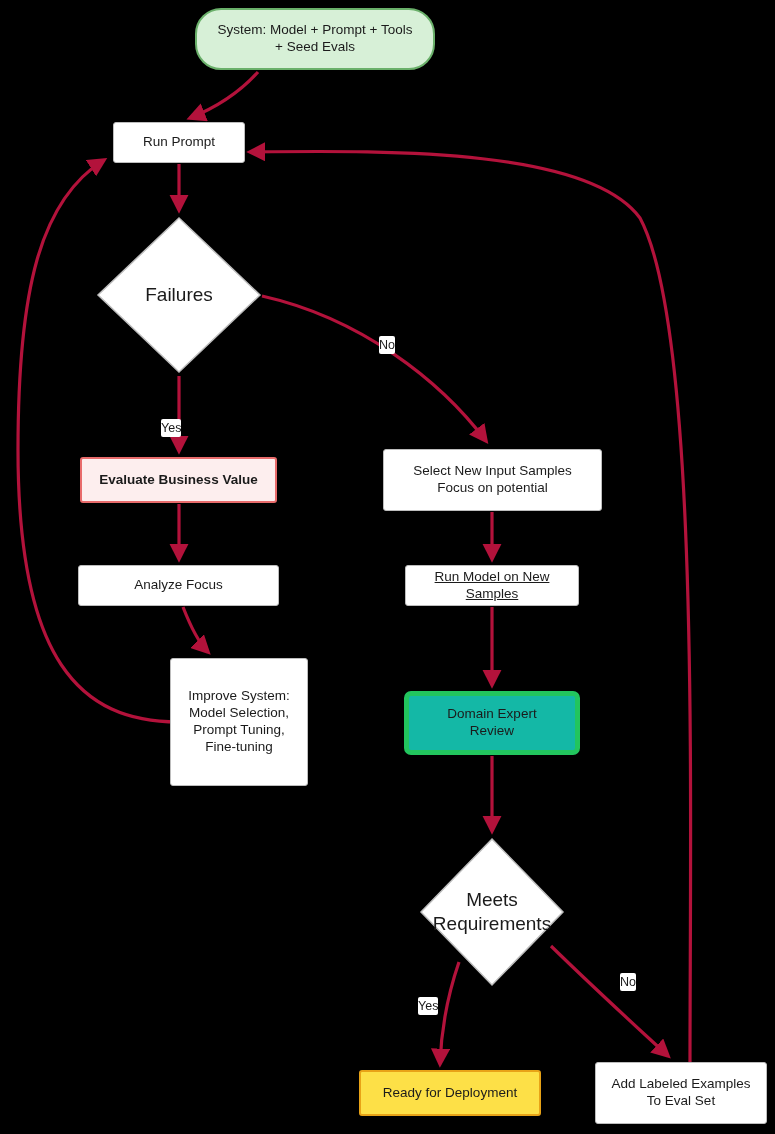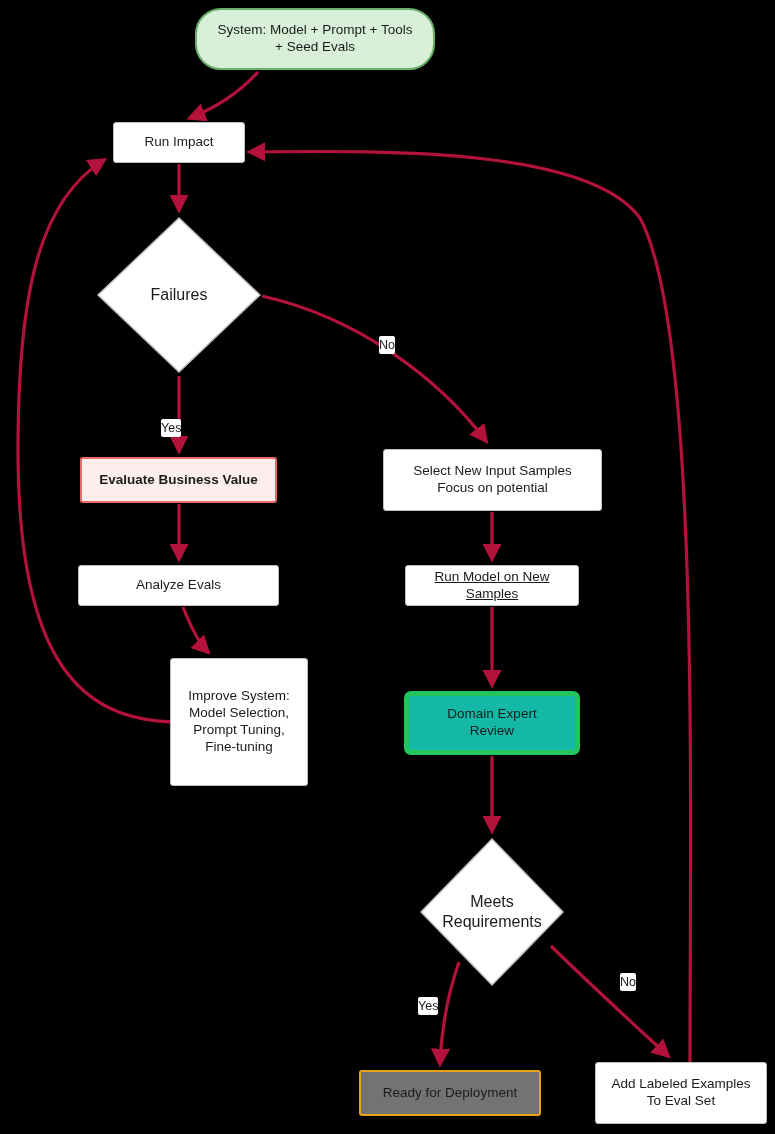--- a/index.html
+++ b/index.html
@@ -54,21 +54,21 @@
     border: 2px solid #e86b6b;
     border-radius: 3px;
     font-weight: bold;
   }
   .rect-blue {
     background: #14b8a6;
     border: 5px solid #22c55e;
     border-radius: 7px;
   }
   .rect-yellow {
-    background: #737373;
+    background: #fde047;
     border: 2px solid #e8a317;
     border-radius: 3px;
   }
   .diamond-wrap {
     position: absolute;
     z-index: 5;
   }
   .diamond-shape {
     position: absolute;
     top: 0;
@@ -79,21 +79,21 @@
   .diamond-label {
     position: absolute;
     top: 0;
     left: 0;
     width: 100%;
     height: 100%;
     display: flex;
     align-items: center;
     justify-content: center;
     text-align: center;
-    font-size: 16px;
+    font-size: 19px;
     line-height: 1.25;
     color: #1b1b1b;
     white-space: pre-line;
   }
   .edge-label {
     position: absolute;
     background: #ffffff;
     color: #1b1b1b;
     font-size: 12.5px;
     padding: 2px 0;
@@ -126,32 +126,32 @@
       <path d="M 492 756 L 492 831"></path>
       <path d="M 459 962 C 446 1000, 441 1036, 440 1064"></path>
       <path d="M 551 946 C 596 990, 640 1030, 668 1056"></path>
       <path d="M 690 1062 C 690 800, 700 330, 640 218 C 590 150, 400 150, 250 152"></path>
     </g>
   </svg>
 
   <div class="node stadium" style="left:195px; top:8px; width:240px; height:62px;">System: Model + Prompt + Tools
 + Seed Evals</div>
 
-  <div class="node rect" style="left:113px; top:122px; width:132px; height:41px;">Run Impact</div>
+  <div class="node rect" style="left:113px; top:122px; width:132px; height:41px;">Run Prompt</div>
 
   <div class="diamond-wrap" style="left:96px; top:216px; width:166px; height:158px;">
     <svg class="diamond-shape" viewBox="0 0 166 158" preserveAspectRatio="none">
       <polygon points="83,2 164,79 83,156 2,79" fill="#ffffff" stroke="#bdbdbd" stroke-width="1.5"></polygon>
     </svg>
     <div class="diamond-label">Failures</div>
   </div>
 
   <div class="node rect-red" style="left:80px; top:457px; width:197px; height:46px;">Evaluate Business Value</div>
 
-  <div class="node rect" style="left:78px; top:565px; width:201px; height:41px;">Analyze Evals</div>
+  <div class="node rect" style="left:78px; top:565px; width:201px; height:41px;">Analyze Focus</div>
 
   <div class="node rect" style="left:170px; top:658px; width:138px; height:128px;">Improve System:
 Model Selection,
 Prompt Tuning,
 Fine-tuning</div>
 
   <div class="node rect" style="left:383px; top:449px; width:219px; height:62px;">Select New Input Samples
 Focus on potential</div>
 
   <div class="node rect" style="left:405px; top:565px; width:174px; height:41px;text-decoration:underline;">Run Model on New

